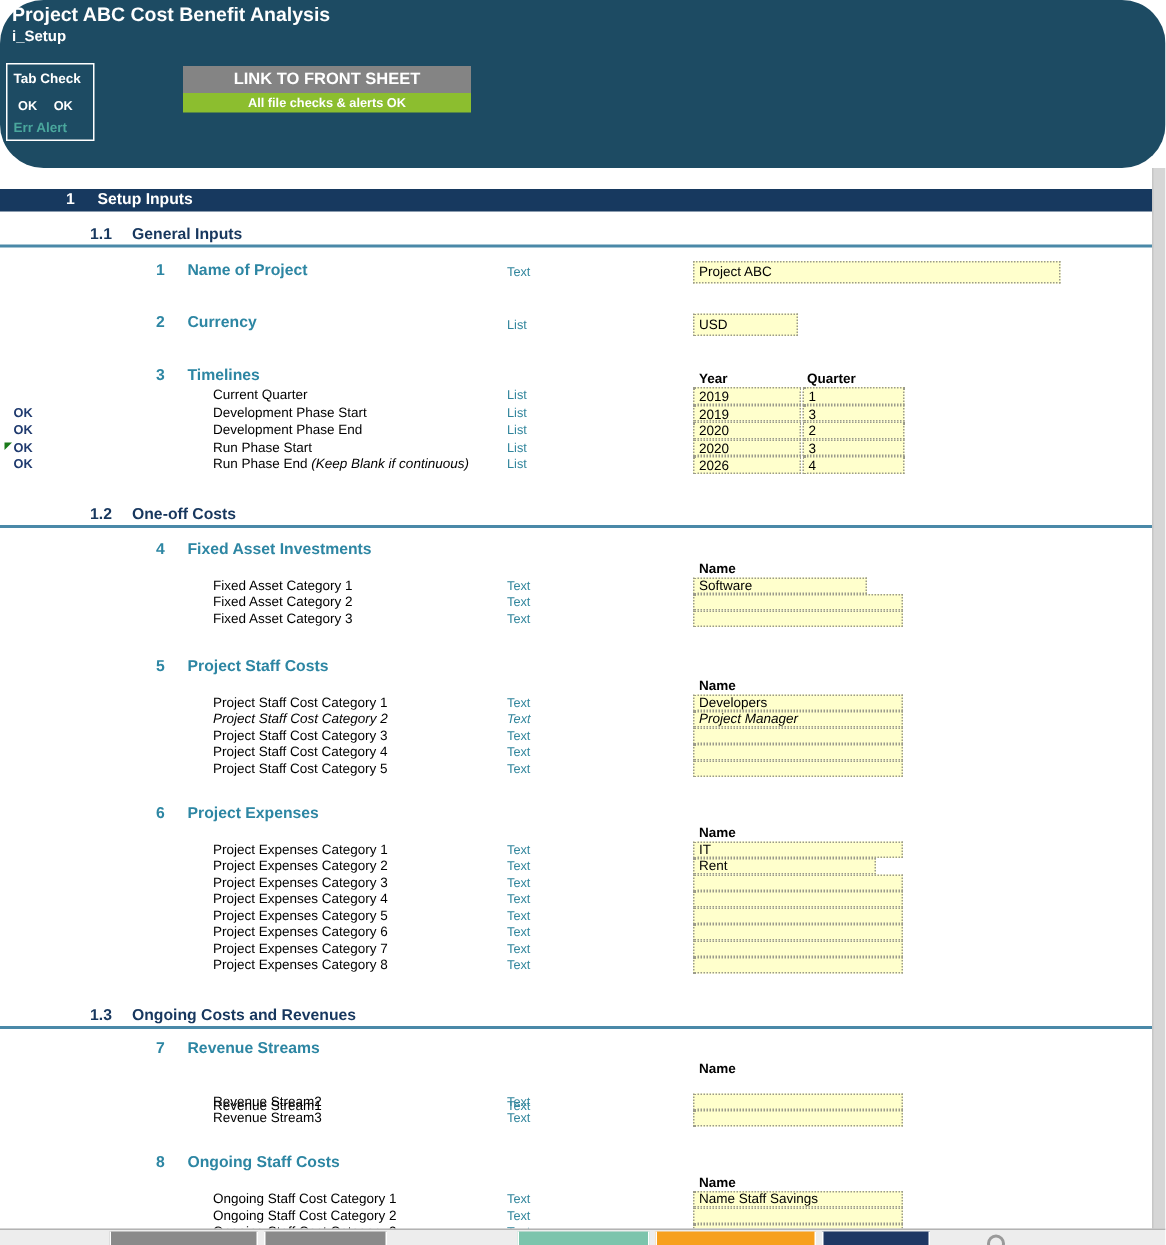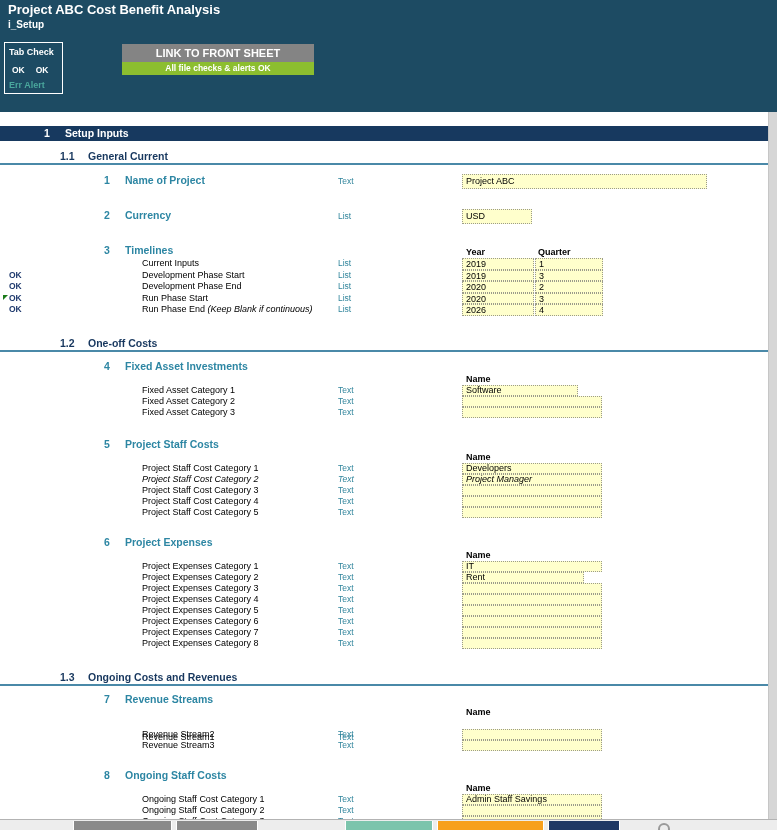--- a/index.html
+++ b/index.html
@@ -1,18 +1,18 @@
 <!DOCTYPE html>
 <html><head>
 <meta charset="utf-8">
 <style>
   html,body{margin:0;padding:0;width:777px;height:830px;overflow:hidden;
     font-family:"Liberation Sans",sans-serif;background:#fff;position:relative;}
   
-  .hdr{position:absolute;left:0;top:0;width:777px;height:112px;background:#1d4b63;color:#fff;}
+  .hdr{position:absolute;left:0;top:0;width:777px;height:112px;background:#1d4b63;color:#fff;border-radius:29px;}
   .hdr-title{position:absolute;left:8px;top:2px;font-size:13px;font-weight:bold;white-space:nowrap;}
   .hdr-sheet{position:absolute;left:8px;top:19px;font-size:10px;font-weight:bold;}
   .tabcheck{position:absolute;left:4px;top:42px;width:57px;height:50px;border:1px solid #fff;}
   .tc-title{position:absolute;left:4px;top:4px;font-size:9px;font-weight:bold;white-space:nowrap;}
   .tc-checks{position:absolute;left:7px;top:22px;font-size:8.5px;font-weight:bold;}
   .tc-checks span+span{margin-left:11px;}
   .tc-err{position:absolute;left:4px;bottom:3px;font-size:9px;font-weight:bold;color:#4aa79d;white-space:nowrap;}
   .linkbtn{position:absolute;left:122px;top:44px;width:192px;height:18px;background:#848484;color:#fff;
     font-size:11px;font-weight:bold;text-align:center;line-height:18px;cursor:pointer;}
   .statusbar{position:absolute;left:122px;top:62px;width:192px;height:13px;background:#8cbe2f;color:#fff;
@@ -67,21 +67,21 @@
 
 <div class="vscroll"></div>
 
 <div class="secbar">
   <span class="num">1</span>
   <span class="ttl">Setup Inputs</span>
 </div>
 
 <div class="subsec" style="top:148px">
   <span class="num">1.1</span>
-  <span class="ttl">General Current</span>
+  <span class="ttl">General Inputs</span>
 </div>
 <div class="subsec" style="top:335px">
   <span class="num">1.2</span>
   <span class="ttl">One-off Costs</span>
 </div>
 <div class="subsec" style="top:669px">
   <span class="num">1.3</span>
   <span class="ttl">Ongoing Costs and Revenues</span>
 </div>
 
@@ -97,21 +97,21 @@
       <span class="item-title">Currency</span>
       <span class="rtype" style="top: 2px;">List</span>
       <div class="rfield" style="left: 462px; width: 70px; height: 15px; line-height: 13px;">USD</div>
     </div>
     <div class="group" style="top: 244px; height: 76px;">
       <span class="item-num">3</span>
       <span class="item-title">Timelines</span>
       <span class="colhdr" style="left: 466px; top: 3px;">Year</span>
       <span class="colhdr" style="left: 538px; top: 3px;">Quarter</span>
       <div class="crow" style="top: 14px; height: 11.5px;">
-        <span class="rlabel">Current Inputs</span>
+        <span class="rlabel">Current Quarter</span>
         <span class="rtype">List</span>
         <div class="rfield" style="left: 462px; width: 72px; height: 11.5px; line-height: 10px;">2019</div>
         <div class="rfield" style="left: 535px; width: 68px; height: 11.5px; line-height: 10px;">1</div>
       </div>
       <div class="crow" style="top: 25.5px; height: 11.5px;">
         <span class="ok">OK</span>
         <span class="rlabel">Development Phase Start</span>
         <span class="rtype">List</span>
         <div class="rfield" style="left: 462px; width: 72px; height: 11.5px; line-height: 10px;">2019</div>
         <div class="rfield" style="left: 535px; width: 68px; height: 11.5px; line-height: 10px;">3</div>
@@ -254,21 +254,21 @@
         <div class="rfield" style="left: 462px; width: 140px; height: 11px; line-height: 9px;"></div>
       </div>
     </div>
     <div class="group" style="top: 769px; height: 59px;">
       <span class="item-num">8</span>
       <span class="item-title">Ongoing Staff Costs</span>
       <span class="colhdr" style="left: 466px; top: 14px;">Name</span>
       <div class="crow" style="top: 25px;">
         <span class="rlabel">Ongoing Staff Cost Category 1</span>
         <span class="rtype">Text</span>
-        <div class="rfield" style="left: 462px; width: 140px; height: 11px; line-height: 9px;">Admin Staff Savings</div>
+        <div class="rfield" style="left: 462px; width: 140px; height: 11px; line-height: 9px;">Name Staff Savings</div>
       </div>
       <div class="crow" style="top: 36px;">
         <span class="rlabel">Ongoing Staff Cost Category 2</span>
         <span class="rtype">Text</span>
         <div class="rfield" style="left: 462px; width: 140px; height: 11px; line-height: 9px;"></div>
       </div>
       <div class="crow" style="top: 47px;">
         <span class="rlabel">Ongoing Staff Cost Category 3</span>
         <span class="rtype">Text</span>
         <div class="rfield" style="left: 462px; width: 140px; height: 11px; line-height: 9px;"></div>

